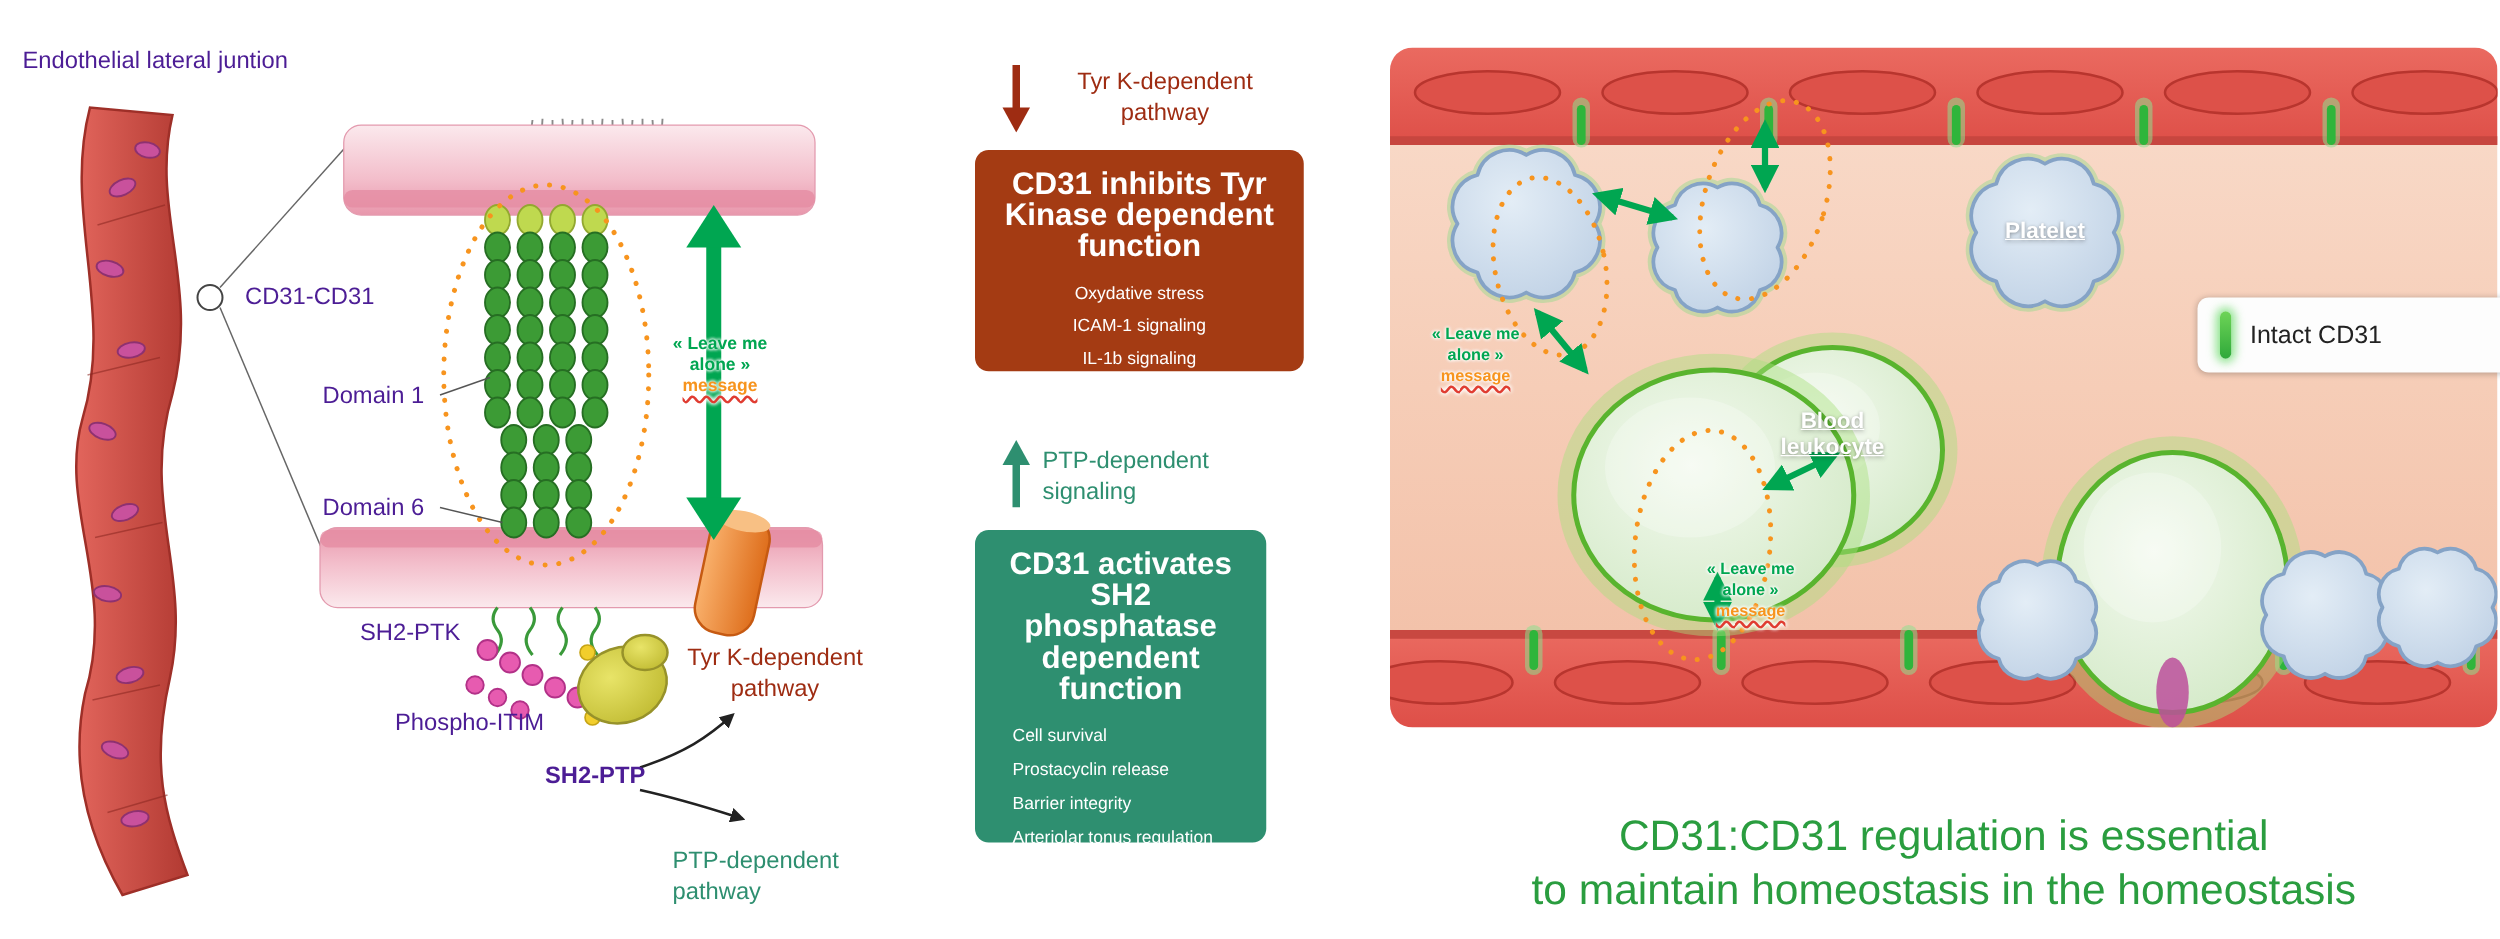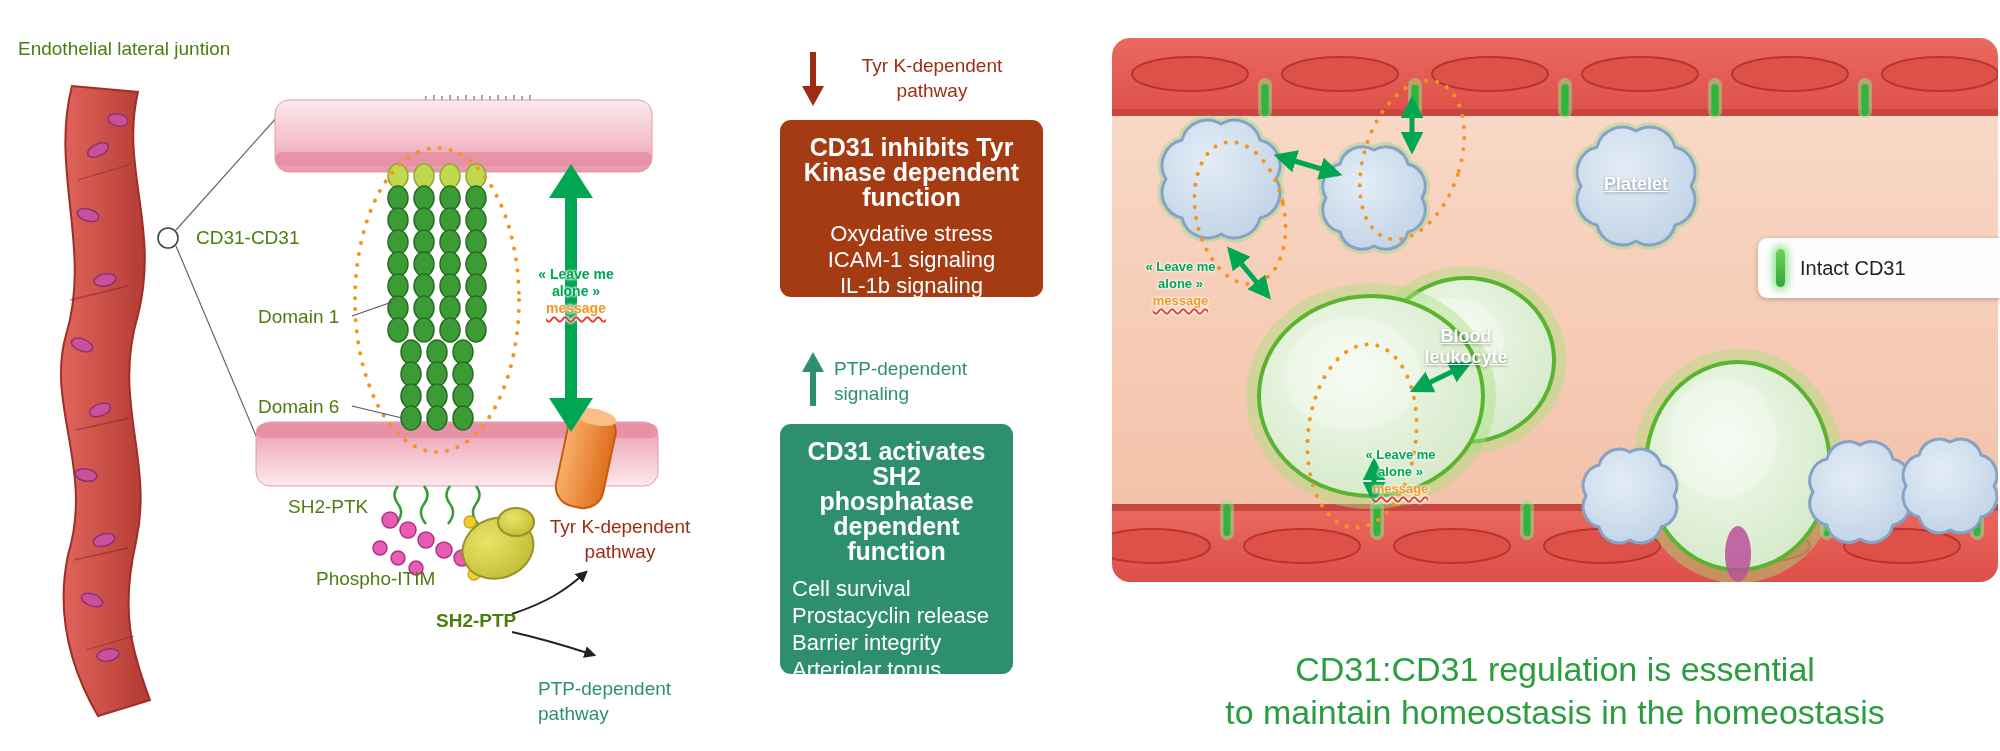--- a/index.html
+++ b/index.html
@@ -1,32 +1,32 @@
 <!DOCTYPE html>
 <html><head>
 <meta charset="utf-8">
 <style>
   html,body{margin:0;padding:0;background:#fff;}
   #canvas{position:relative;width:2000px;height:751px;background:#ffffff;overflow:hidden;
           font-family:"Liberation Sans", sans-serif;color:#1b1b1b;}
   .abs{position:absolute;}
-  .lbl{font-size:19px;color:#4d7c0f;white-space:nowrap;}
+  .lbl{font-size:19px;color:#4c1d95;white-space:nowrap;}
   .bold{font-weight:bold;}
   .msg{font-size:14px;font-weight:bold;color:#00A651;text-align:center;line-height:17px;
        text-shadow:0 0 3px #fff,0 0 3px #fff,0 0 3px #fff;}
   .squiggle{color:#F7941E;text-decoration:underline wavy #E03C31 2px;text-underline-offset:3px;}
   .pathway-red{color:#9E2C12;font-size:19px;text-align:center;line-height:25px;}
   .pathway-green{color:#2E8F70;font-size:19px;text-align:left;line-height:25px;}
   .box{border-radius:11px;color:#fff;box-sizing:border-box;}
   .red-box{background:#A43B13;}
   .green-box{background:#2E8F70;}
   .box-title{font-weight:bold;font-size:25px;text-align:center;line-height:25px;padding:15px 14px 0;}
-  .box-items{font-size:22px;line-height:26px;margin-top:11px;}
+  .box-items{font-size:14px;line-height:26px;margin-top:11px;}
   .items-center{text-align:center;}
-  .items-left{text-align:left;padding-left:12px;line-height:27px;}
+  .items-left{text-align:left;padding-left:30px;line-height:27px;}
   .cell-label{color:#fff;font-weight:bold;font-size:18px;text-align:center;line-height:21px;
               text-shadow:0 1px 3px rgba(0,0,0,.4);text-decoration:underline;}
   .legend{display:flex;align-items:center;gap:15px;background:#fdfdfd;border-radius:9px;
           padding:0 18px;box-shadow:0 1px 5px rgba(0,0,0,.25);height:60px;box-sizing:border-box;}
   .legend-tick{width:9px;height:38px;border-radius:5px;background:linear-gradient(#6ED457,#2FA93A);
                box-shadow:0 0 8px 3px rgba(110,220,110,.8);}
   .legend-label{font-size:20px;color:#222;white-space:nowrap;}
   .caption{font-size:34px;color:#2A9D3F;text-align:center;line-height:43px;}
 </style>
 </head>

